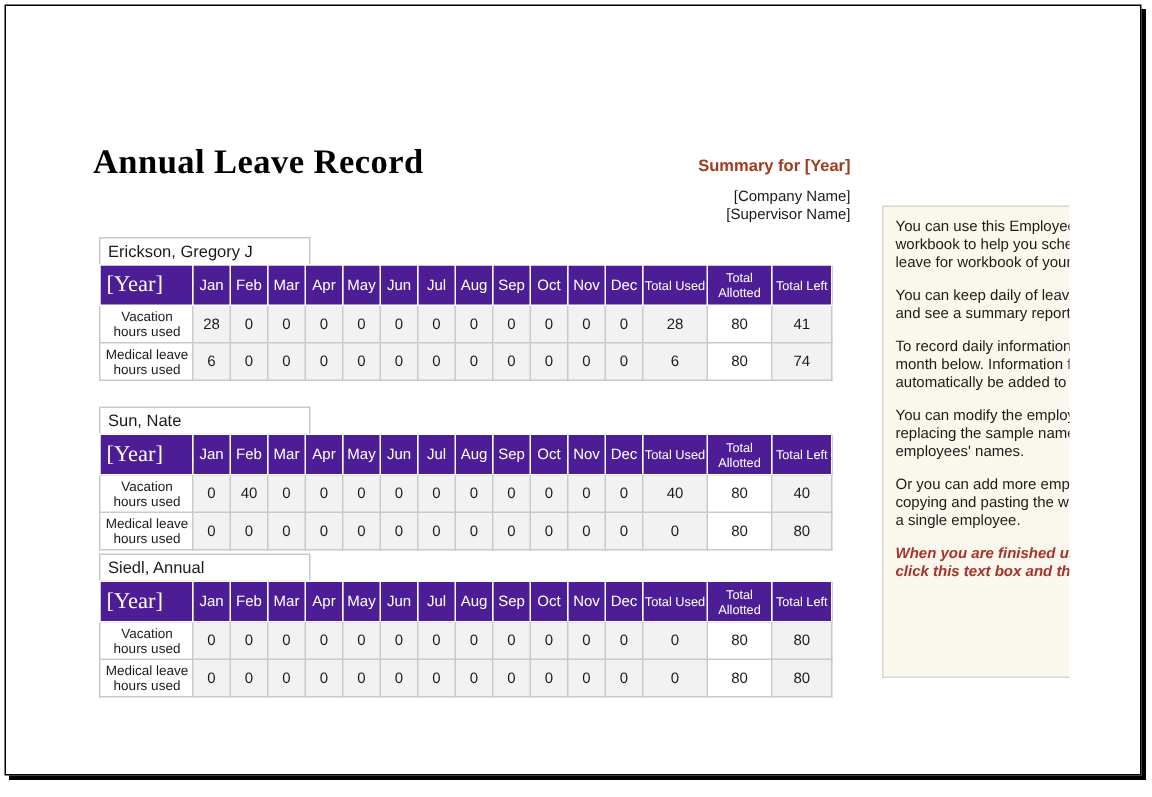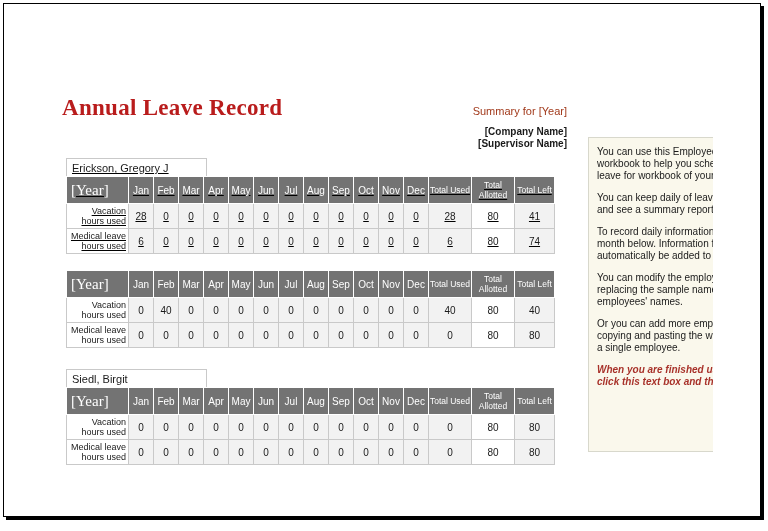--- a/index.html
+++ b/index.html
@@ -26,50 +26,49 @@
   }
 
   
   #title {
     position: absolute;
     left: 58px;
     top: 91px;
     font-family: "Liberation Serif", serif;
     font-size: 23px;
     font-weight: bold;
-    color: #b91c1c;
+    color: #000000;
     letter-spacing: 0.3px;
     white-space: nowrap;
   }
 
   
   #summary {
     position: absolute;
     left: 360px;
     top: 100px;
     width: 203px;
     text-align: right;
   }
   #summary .sum-title {
     font-size: 11px;
-    font-weight: normal;
+    font-weight: bold;
     color: #A23A1C;
     line-height: 14px;
     white-space: nowrap;
     text-align: right;
   }
   #summary .sum-line {
     font-size: 10px;
     color: #1a1a1a;
     line-height: 12px;
     white-space: nowrap;
   }
   #summary .sum-sub {
     margin-top: 8px;
-    font-weight: bold;
   }
 
   
   .emp-block { position: absolute; left: 62px; }
   .emp-name {
     width: 141px;
     height: 19px;
     line-height: 19px;
     padding-left: 5px;
     box-sizing: border-box;
@@ -90,21 +89,21 @@
     border: 1px solid #C9C9C9;
     padding: 0;
     margin: 0;
     font-size: 10px;
     color: #1a1a1a;
     text-align: center;
     vertical-align: middle;
     font-weight: normal;
   }
   table.leave thead th {
-    background: #737373;
+    background: #4c1d95;
     color: #ffffff;
     border-color: #ffffff;
     height: 26px;
     font-size: 10px;
     line-height: 11px;
   }
   table.leave thead th.year-cell {
     font-family: "Liberation Serif", serif;
     font-size: 15px;
     text-align: left;
@@ -115,21 +114,21 @@
     font-size: 8.5px;
     line-height: 10px;
     text-align: center;
   }
   table.leave tbody td {
     height: 24px;
     background: #F2F2F2;
   }
   table.leave tbody td.rowlabel {
     background: #ffffff;
-    text-align: right;
+    text-align: center;
     padding-left: 3px;
     padding-right: 2px;
     font-size: 9px;
     line-height: 10px;
     color: #1a1a1a;
   }
   table.leave tbody td.white-cell { background: #ffffff; }
 
   
   col.c-label    { width: 62px; }
@@ -187,21 +186,21 @@
 
   <div id="summary">
     <div class="sum-title">Summary for [Year]</div>
     <div class="sum-sub">
       <div class="sum-line">[Company Name]</div>
       <div class="sum-line">[Supervisor Name]</div>
     </div>
   </div>
 
   <div id="tables-root">
-      <div class="emp-block" style="top: 154px; text-decoration: underline;">
+      <div class="emp-block" style="top: 154px;">
         <div class="emp-name">Erickson, Gregory J</div>
         <table class="leave">
           <colgroup>
             <col class="c-label">
             <col class="c-month">
             <col class="c-month">
             <col class="c-month">
             <col class="c-month">
             <col class="c-month">
             <col class="c-month">
@@ -269,20 +268,21 @@
               <td>0</td>
               <td>0</td>
               <td>6</td>
               <td class="white-cell">80</td>
               <td>74</td>
             </tr>
           </tbody>
         </table>
       </div>
       <div class="emp-block" style="top: 267px;">
+        <div class="emp-name">Sun, Nate</div>
         <table class="leave">
           <colgroup>
             <col class="c-label">
             <col class="c-month">
             <col class="c-month">
             <col class="c-month">
             <col class="c-month">
             <col class="c-month">
             <col class="c-month">
             <col class="c-month">
@@ -349,21 +349,21 @@
               <td>0</td>
               <td>0</td>
               <td>0</td>
               <td class="white-cell">80</td>
               <td>80</td>
             </tr>
           </tbody>
         </table>
       </div>
       <div class="emp-block" style="top: 365px;">
-        <div class="emp-name">Siedl, Birgit</div>
+        <div class="emp-name">Siedl, Annual</div>
         <table class="leave">
           <colgroup>
             <col class="c-label">
             <col class="c-month">
             <col class="c-month">
             <col class="c-month">
             <col class="c-month">
             <col class="c-month">
             <col class="c-month">
             <col class="c-month">

